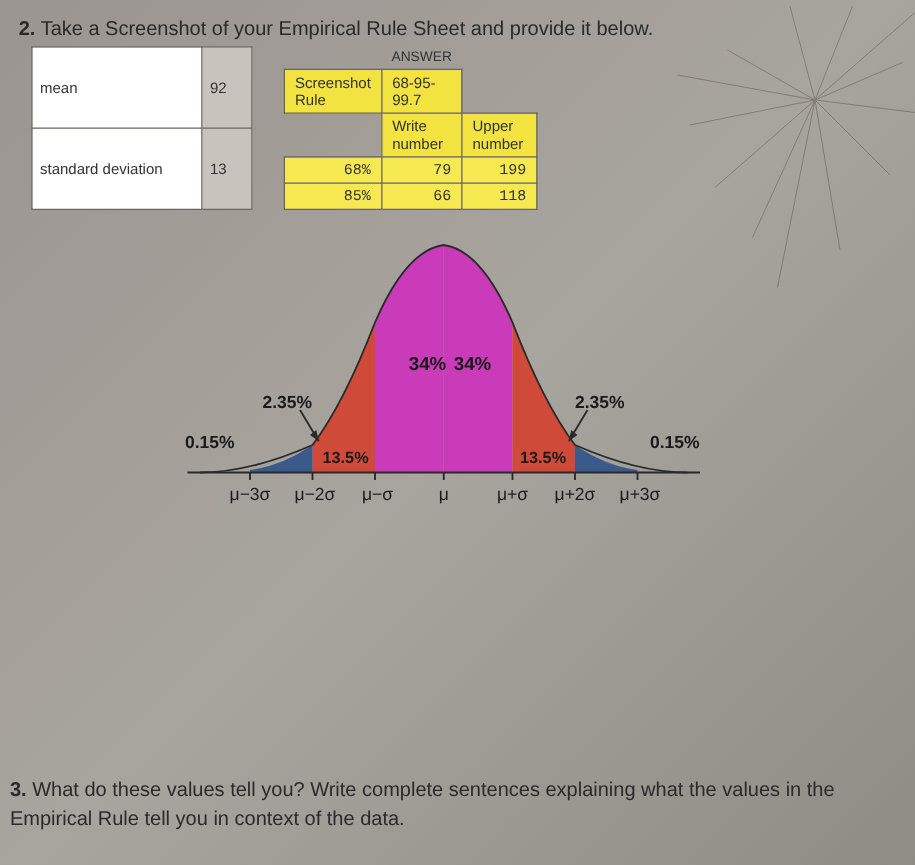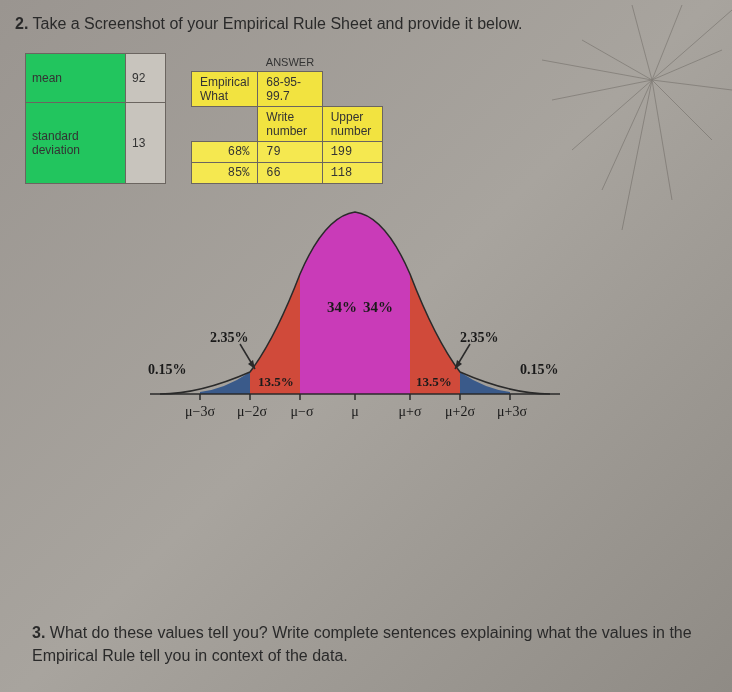--- a/index.html
+++ b/index.html
@@ -8,81 +8,79 @@
       height: 692px;
       background: linear-gradient(135deg, #9a9590 0%, #a8a49e 50%, #8f8b85 100%);
       font-family: Arial, sans-serif;
       position: relative;
       overflow: hidden;
       padding: 15px 10px;
     }
     .q-header {
       font-size: 16px;
       color: #2a2a2a;
-      margin-bottom: 20px;
+      margin-bottom: 4px;
       padding-left: 5px;
     }
     .q-num { font-weight: bold; }
     .content-row {
       display: flex;
       gap: 25px;
       margin-bottom: 10px;
       padding-left: 15px;
     }
     .stats-table {
       border-collapse: collapse;
       font-size: 12px;
       background: #c5c1ba;
     }
     .stats-table td {
       border: 1px solid #6b6560;
       padding: 3px 6px;
       color: #333;
     }
-    .stats-table .label-cell { width: 100px; background: #22c55e; }
+    .stats-table .label-cell { width: 136px; background: #ffffff; }
     .stats-table .val-cell { width: 40px; text-align: left; background: #c8c4bd; }
     .emp-table {
       border-collapse: collapse;
       font-size: 12px;
     }
     .emp-table td, .emp-table th {
       border: 1px solid #6b6560;
       padding: 3px 8px;
       color: #333;
     }
     .yellow { background: #f5e850; font-family: Liberation Mono, monospace; }
     .yellow-h { background: #f2e340; font-weight: normal; }
     .answer-label {
       font-size: 11px;
       text-align: center;
       color: #444;
       padding-bottom: 2px;
     }
-    .emp-table .num { text-align: left; width: 60px; }
+    .emp-table .num { text-align: right; width: 60px; }
     .emp-table .pct { text-align: right; width: 55px; }
 
     .bell-wrap {
       position: relative;
       width: 430px;
       height: 240px;
       margin: 10px auto 0 130px;
-      font-family: Liberation Serif, serif;
     }
     .bell-svg { width: 100%; height: 100%; }
 
     .q3 {
       position: absolute;
       bottom: 25px;
       left: 0;
       right: 0;
       padding: 0 8px;
       font-size: 16px;
       color: #2a2a2a;
       line-height: 1.45;
-      margin-left: 24px;
     }
 
     .crack {
       position: absolute;
       top: 0;
       right: 0;
       width: 280px;
       height: 300px;
       pointer-events: none;
       opacity: 0.35;
@@ -113,21 +111,21 @@
 
   <div>
     <table class="emp-table">
       <tbody>
           <tr>
         <td style="border:none;background:transparent"></td>
         <td class="answer-label" style="border:none;background:transparent" colspan="1">ANSWER</td>
         <td style="border:none;background:transparent"></td>
       </tr>
       <tr>
-        <td class="yellow-h">Empirical What</td>
+        <td class="yellow-h">Screenshot Rule</td>
         <td class="yellow-h">68-95-99.7</td>
         <td style="border:none;background:transparent"></td>
       </tr>
       <tr>
         <td style="border:none;background:transparent"></td>
         <td class="yellow-h">Write number</td>
         <td class="yellow-h">Upper number</td>
       </tr>
       <tr>
         <td class="yellow pct">68%</td>

